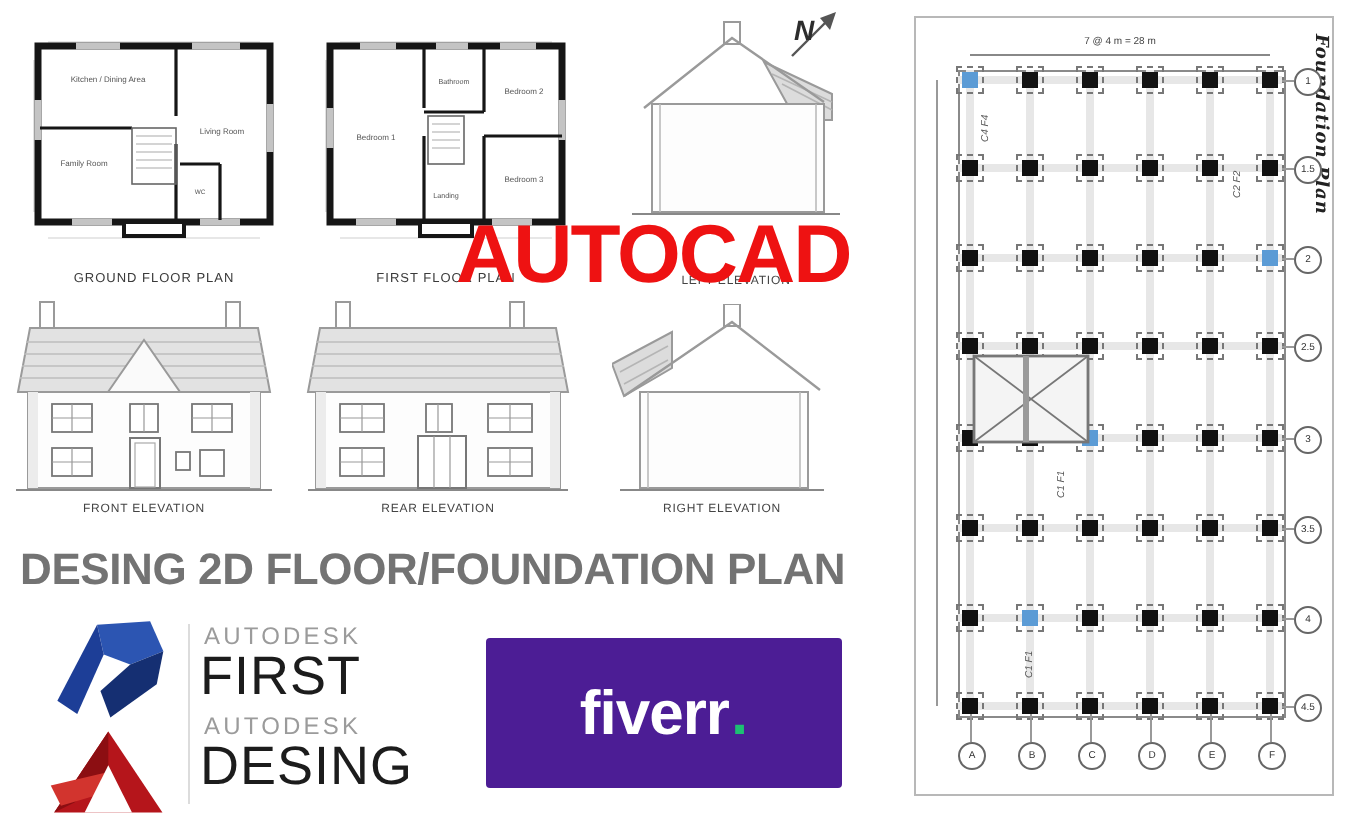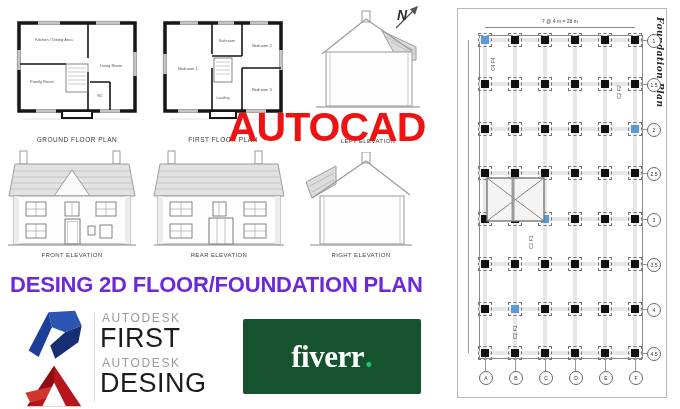--- a/index.html
+++ b/index.html
@@ -4,27 +4,27 @@
 <style>
   html,body{margin:0;padding:0;background:#888;}
   .stage{position:relative;width:680px;height:409px;background:#ffffff;overflow:hidden;
          font-family:"Liberation Sans",sans-serif;margin:0 auto;}
   .abs{position:absolute;}
   svg text{font-family:"Liberation Sans",sans-serif;}
   .plan-caption{position:absolute;font-size:6.5px;letter-spacing:.5px;color:#3a3a3a;text-align:center;}
   .elev-caption{position:absolute;font-size:6px;letter-spacing:.4px;color:#444;text-align:center;}
   .stamp{position:absolute;left:228px;top:104px;font-size:41px;font-weight:800;color:#ee1212;
          letter-spacing:-1px;z-index:20;white-space:nowrap;}
-  .headline{position:absolute;left:10px;top:272px;font-size:22px;font-weight:800;color:#6d28d9;
+  .headline{position:absolute;left:10px;top:272px;font-size:22px;font-weight:800;color:#737373;
             letter-spacing:-.2px;white-space:nowrap;}
   .brandline{position:absolute;color:#9b9b9b;font-size:12px;letter-spacing:1.6px;}
   .productline{position:absolute;color:#1c1c1c;font-size:27px;letter-spacing:.5px;}
   .logo-divider{position:absolute;left:94px;top:312px;width:1px;height:90px;background:#dcdcdc;}
-  .fiverr{position:absolute;left:243px;top:319px;width:178px;height:75px;background:#14532d;
-          border-radius:2px;display:flex;align-items:center;justify-content:center;font-family:Liberation Serif, serif;}
+  .fiverr{position:absolute;left:243px;top:319px;width:178px;height:75px;background:#4c1d95;
+          border-radius:2px;display:flex;align-items:center;justify-content:center;}
   .fiverr .word{color:#fff;font-size:31px;font-weight:700;letter-spacing:-.5px;}
   .fiverr .dot{color:#1dbf73;font-size:31px;font-weight:700;margin-left:1px;}
   
   .fpanel{position:absolute;left:457px;top:8px;width:208px;height:388px;background:#fff;
           border:1px solid #b8b8b8;}
   .ftitle{position:absolute;left:197px;top:8px;writing-mode:vertical-rl;
           font-family:"DejaVu Serif",serif;font-style:italic;font-weight:700;
           font-size:9px;color:#222;letter-spacing:.5px;}
   .foutline{position:absolute;left:21px;top:26px;width:162px;height:322px;border:1px solid #8a8a8a;}
   .fdim-top-line{position:absolute;left:27px;top:18px;width:150px;border-top:1px solid #888;}

